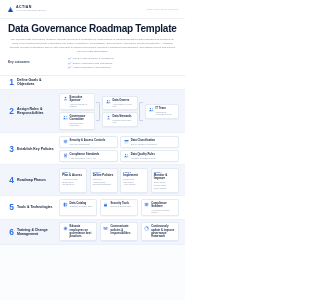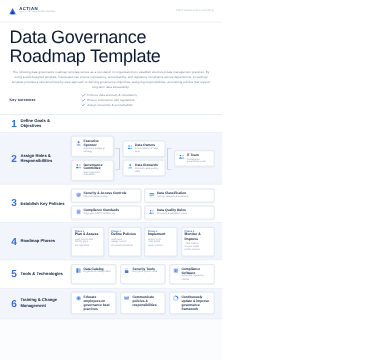--- a/index.html
+++ b/index.html
@@ -24,21 +24,21 @@
   .logo-text{display:flex;flex-direction:column;line-height:1;}
   .logo-name{font-size:3.6px;font-weight:700;letter-spacing:.35px;color:#1b2a4a;}
   .logo-sub{font-size:1.5px;letter-spacing:.18px;color:#93a0b8;margin-top:.6px;}
   .topurl{font-size:2.3px;color:#b3bdcd;letter-spacing:.1px;}
 
   .hero{
     background:#ffffff;padding:5px 8px 6px;box-sizing:border-box;
     border-bottom:1px solid #e9edf4;
   }
   .title{
-    font-size:15px;font-weight:400;color:#0e1b33;
+    font-size:10px;font-weight:700;color:#0e1b33;
     letter-spacing:-.25px;line-height:1.04;margin:0 0 3.4px;
   }
   .intro{
     font-size:2.5px;line-height:1.62;color:#7c8aa3;margin:0;
     text-align:center;letter-spacing:.02px;
   }
   .hero-split{display:flex;align-items:center;gap:6px;margin-top:3.5px;}
   .hero-left{flex:0 0 54px;}
   .brandline{
     font-size:3px;font-weight:700;color:#2b3b5c;letter-spacing:.1px;

